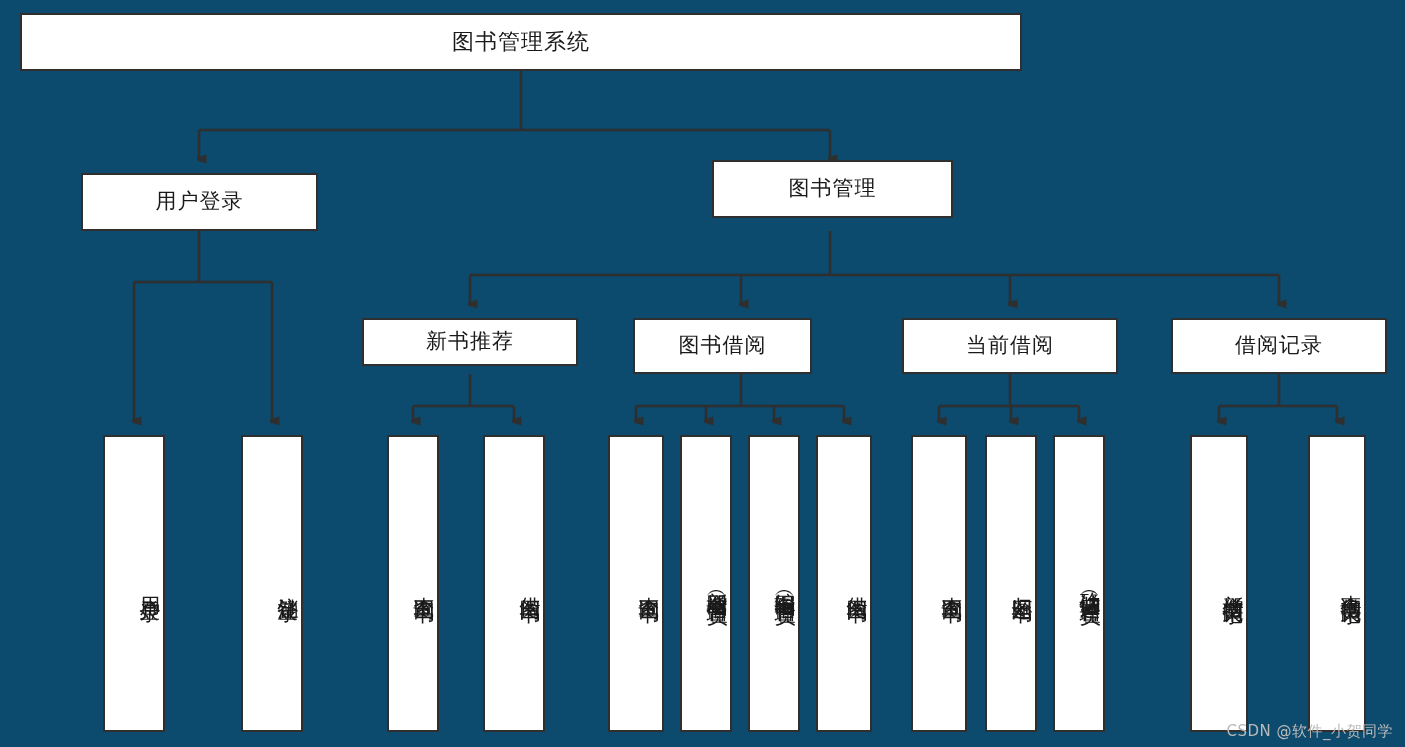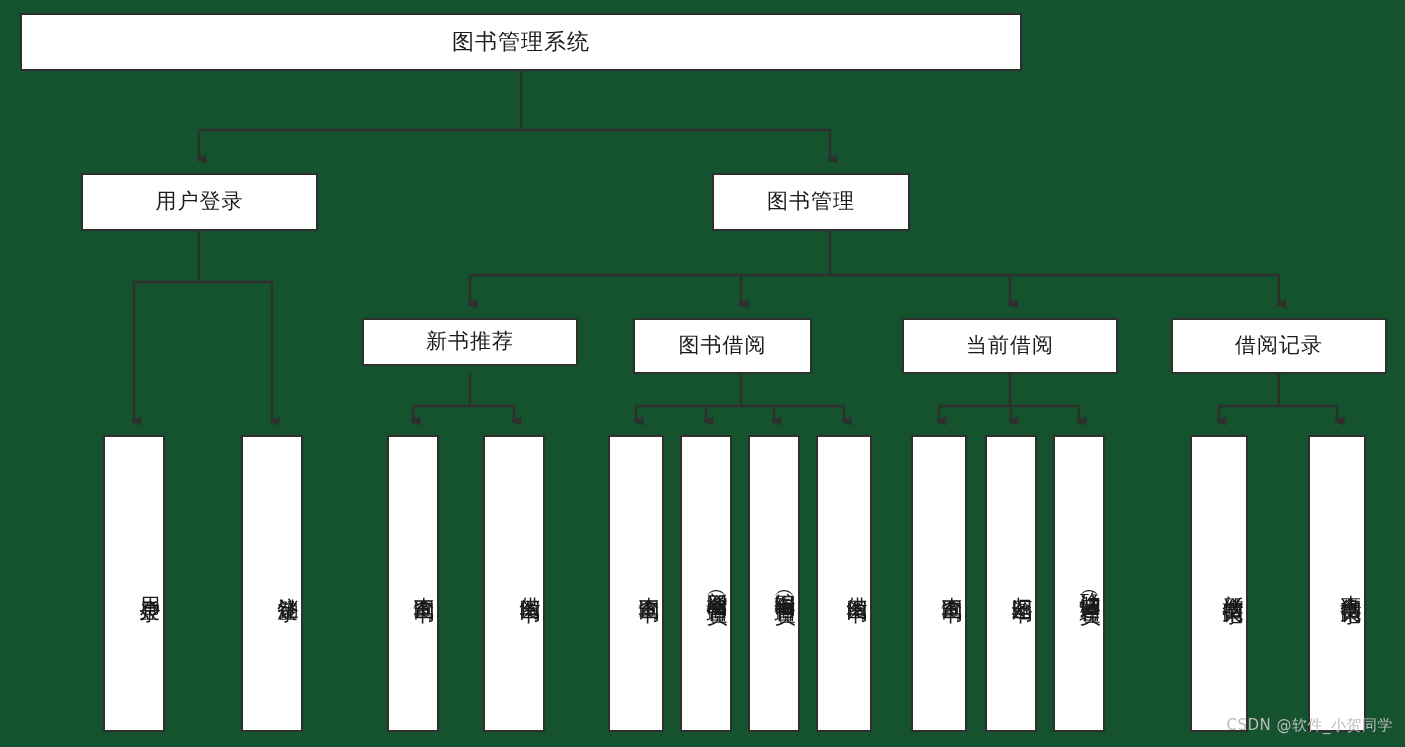--- a/index.html
+++ b/index.html
@@ -8,21 +8,21 @@
     padding: 0;
     background: #ffffff;
   }
   body {
     font-family: "DejaVu Sans", "Liberation Sans", sans-serif;
   }
   #canvas {
     position: relative;
     width: 1405px;
     height: 747px;
-    background: #14532d;
+    background: #0c4a6e;
     overflow: hidden;
   }
   #wires {
     position: absolute;
     left: 0;
     top: 0;
     width: 1405px;
     height: 747px;
     pointer-events: none;
   }
@@ -51,21 +51,21 @@
     letter-spacing: 2px;
     padding: 10px 0;
     align-items: flex-start;
   }
   .node.root {
     font-size: 22px;
   }
   #watermark {
     position: absolute;
     right: 12px;
-    bottom: 12px;
+    bottom: 6px;
     font-size: 15px;
     color: #b9b9b9;
     letter-spacing: 0.5px;
     white-space: nowrap;
     z-index: 3;
     font-family: "DejaVu Sans", "Liberation Sans", sans-serif;
   }
 </style>
 </head>
 <body>
@@ -118,21 +118,21 @@
       <path d="M 1279 374 L 1279 406"></path>
       <path d="M 1219 406 L 1337 406"></path>
       <path d="M 1219 406 L 1219 421" marker-end="url(#arrow)"></path>
       <path d="M 1337 406 L 1337 421" marker-end="url(#arrow)"></path>
     </g>
   </svg>
 
   <div class="node horiz root" style="left: 20px; top: 13px; width: 1002px; height: 58px;">图书管理系统</div>
 
   <div class="node horiz" style="left: 81px; top: 173px; width: 237px; height: 58px;">用户登录</div>
-  <div class="node horiz" style="left: 712px; top: 173px; width: 198px; height: 58px;">图书管理</div>
+  <div class="node horiz" style="left: 712px; top: 160px; width: 241px; height: 58px;">图书管理</div>
 
   <div class="node horiz" style="left: 362px; top: 318px; width: 216px; height: 48px;">新书推荐</div>
   <div class="node horiz" style="left: 633px; top: 318px; width: 179px; height: 56px;">图书借阅</div>
   <div class="node horiz" style="left: 1171px; top: 318px; width: 216px; height: 56px;">借阅记录</div>
   <div class="node horiz" style="left: 902px; top: 318px; width: 216px; height: 56px;">当前借阅</div>
 
   <div class="node vert" style="left: 103px; top: 435px; width: 62px; height: 297px;">用户登录</div>
   <div class="node vert" style="left: 241px; top: 435px; width: 62px; height: 297px;">注销登录</div>
   <div class="node vert" style="left: 387px; top: 435px; width: 52px; height: 297px;">查询图书</div>
   <div class="node vert" style="left: 483px; top: 435px; width: 62px; height: 297px;">借阅图书</div>

